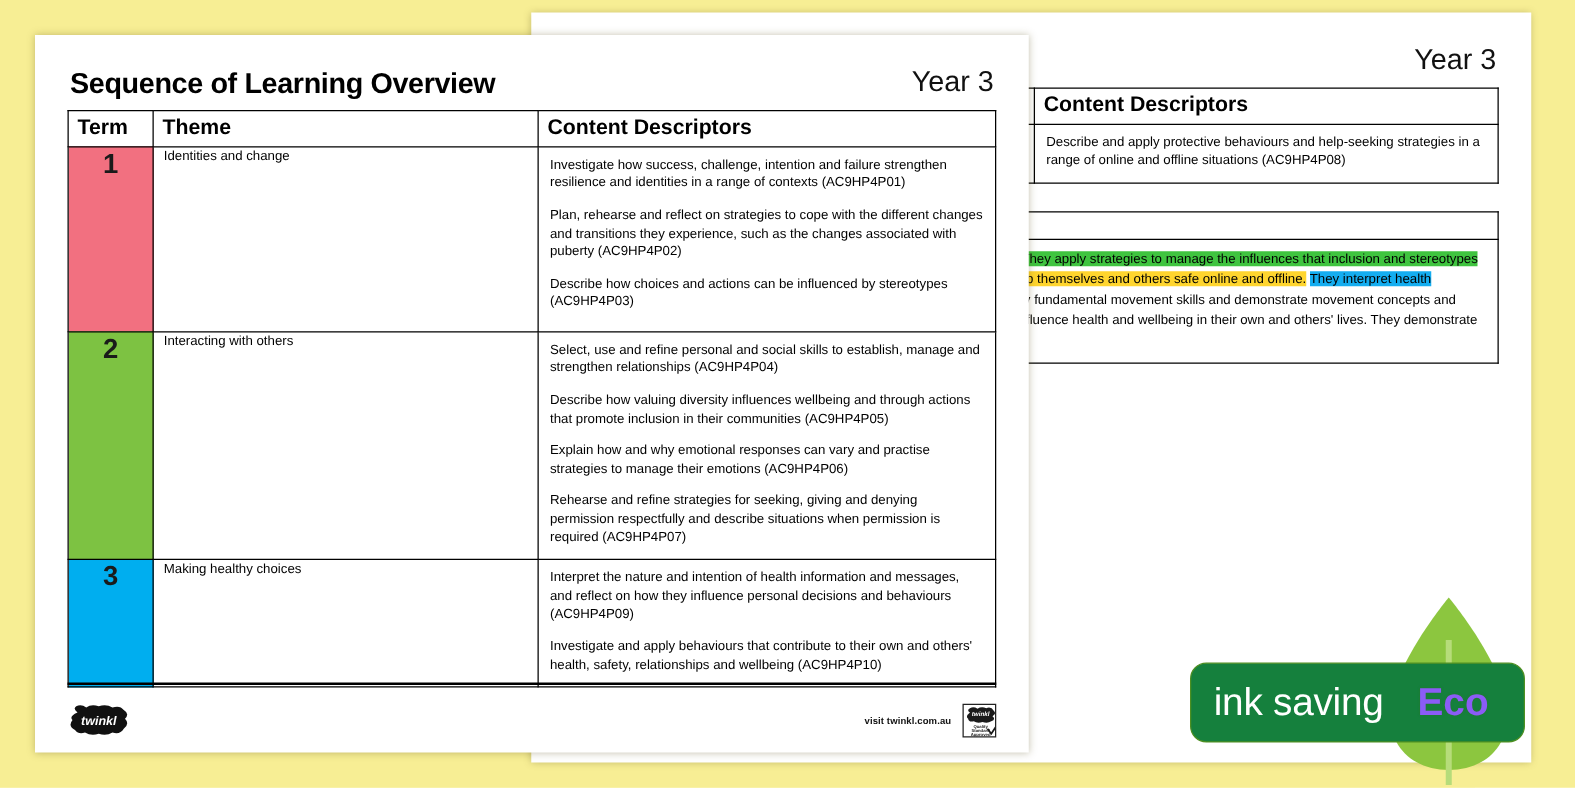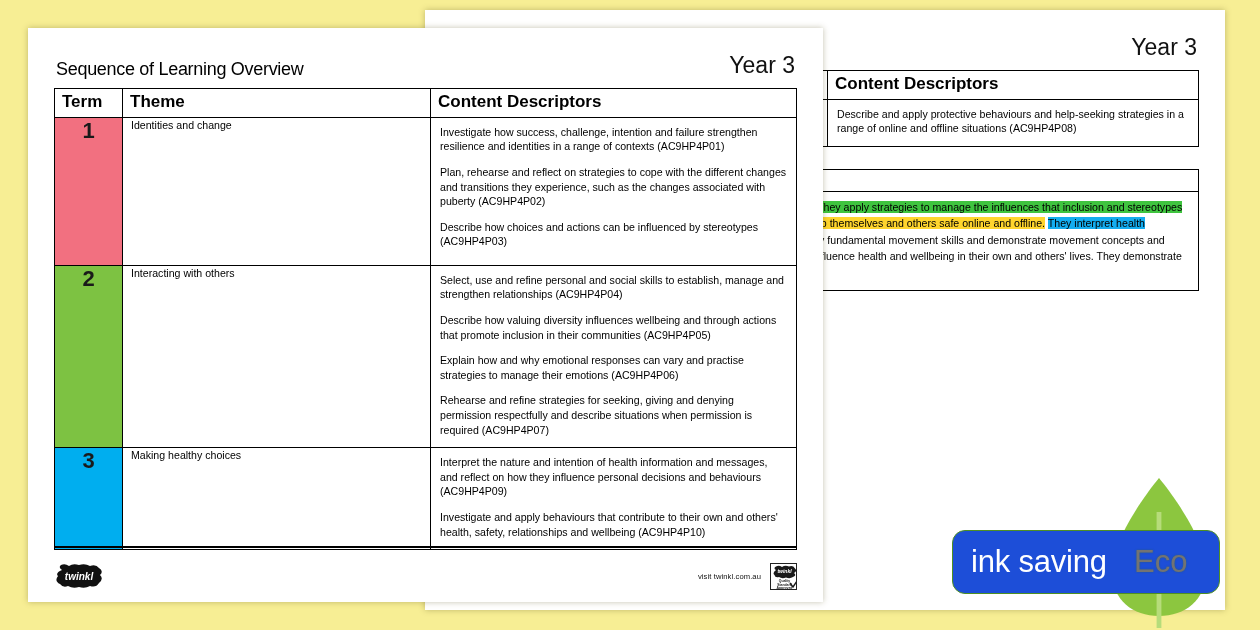--- a/index.html
+++ b/index.html
@@ -49,22 +49,22 @@
   }
 
   
   .doc-head {
     display: flex;
     align-items: flex-end;
     justify-content: space-between;
     padding: 0 2px 8px 2px;
   }
   .doc-title {
-    font-size: 18px;
-    font-weight: normal;
+    font-size: 23px;
+    font-weight: bold;
     letter-spacing: -0.3px;
     color: #000;
     white-space: nowrap;
     text-align: right;
   }
   .doc-year {
     font-size: 23px;
     color: #111;
     white-space: nowrap;
     padding-bottom: 1px;
@@ -154,21 +154,21 @@
     justify-content: space-between;
     height: 40px;
   }
   .foot-right {
     display: flex;
     align-items: center;
     gap: 9px;
   }
   .foot-url {
     font-size: 7.6px;
-    font-weight: normal;
+    font-weight: bold;
     letter-spacing: 0.1px;
     color: #111;
     white-space: nowrap;
     margin-left: 19px;
   }
 
   
   .twinkl-logo {
     position: relative;
     width: 50px; height: 25px;
@@ -226,22 +226,22 @@
     top: 54px;
     width: 90px;
     height: 64px;
     z-index: 4;
     display: flex;
     align-items: center;
     justify-content: flex-start;
   }
   .eco-eco span {
     font-size: 31px;
-    font-weight: normal;
-    color: #737373;
+    font-weight: bold;
+    color: #8b5cf6;
     white-space: nowrap;
     text-shadow: 0 0 2px rgba(60,110,20,0.5);
   }
 </style>
 </head>
 <body>
 
 <div id="stage" style="background: rgb(247, 238, 148);">
 
   <div class="page" id="page-back">
@@ -359,21 +359,21 @@
 
       </div>
     </div>
   </div>
 
   <div id="eco-badge">
     <svg class="eco-leaf" viewBox="0 0 98 152">
       <path id="leaf-body" d="M49 2 C49 2 96 58 96 96 C96 124 75 140 49 140 C23 140 2 124 2 96 C2 58 49 2 49 2 Z" fill="#8cc63f"></path>
       <rect x="46.6" y="36" width="4.8" height="116" fill="#b6dc7a"></rect>
     </svg>
-    <div class="eco-pill" style="background: #1d4ed8;">
+    <div class="eco-pill" style="background: #15803d;">
       <div class="eco-pill-text">ink saving</div>
     </div>
     <div class="eco-eco">
       <span>Eco</span>
     </div>
   </div>
 
 </div>
 
 </body></html>

